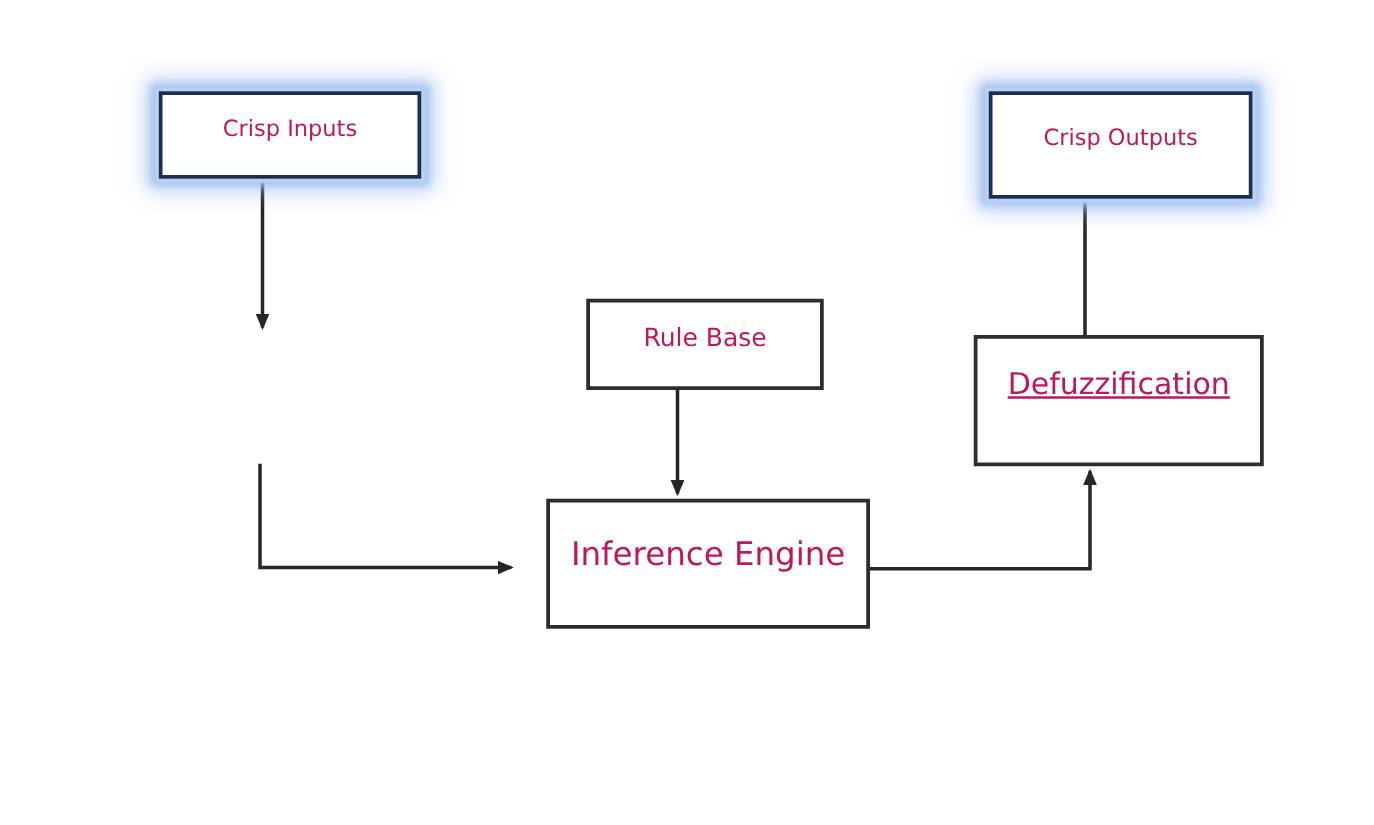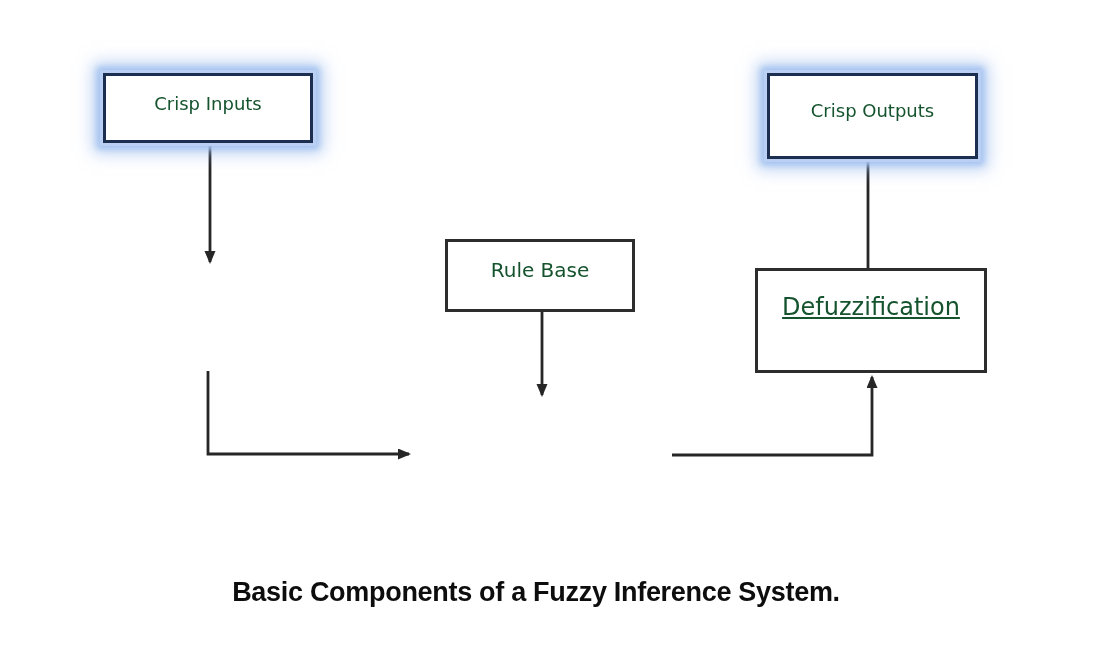--- a/index.html
+++ b/index.html
@@ -22,21 +22,22 @@
     pointer-events: none;
   }
   .node {
     position: absolute;
     background: #ffffff;
     border: 3px solid #2d2d2d;
     display: flex;
     align-items: center;
     justify-content: center;
     text-align: center;
-    color: #14532d;
+    color: #be185d;
+    margin-left: 24px;
   }
   .node .label { display: block; }
   
   .node.highlight {
     border: 3px solid #1d2f51;
     box-shadow:
       0 0 0 3px #b9cff3,
       0 0 6px 6px #a5c3ef,
       0 0 16px 10px rgba(150, 185, 238, 0.65);
   }
@@ -80,24 +81,26 @@
 
   <div class="node highlight node-crisp-inputs">
     <span class="label">Crisp Inputs</span>
   </div>
 
 
   <div class="node node-rule-base">
     <span class="label">Rule Base</span>
   </div>
 
+  <div class="node node-inference-engine">
+    <span class="label">Inference Engine</span>
+  </div>
 
   <div class="node node-defuzzification">
     <span class="label">Defuzzification</span>
   </div>
 
   <div class="node highlight node-crisp-outputs">
     <span class="label">Crisp Outputs</span>
   </div>
 
-  <div class="caption">Basic Components of a Fuzzy Inference System.</div>
 
 </div>
 
 </body></html>

